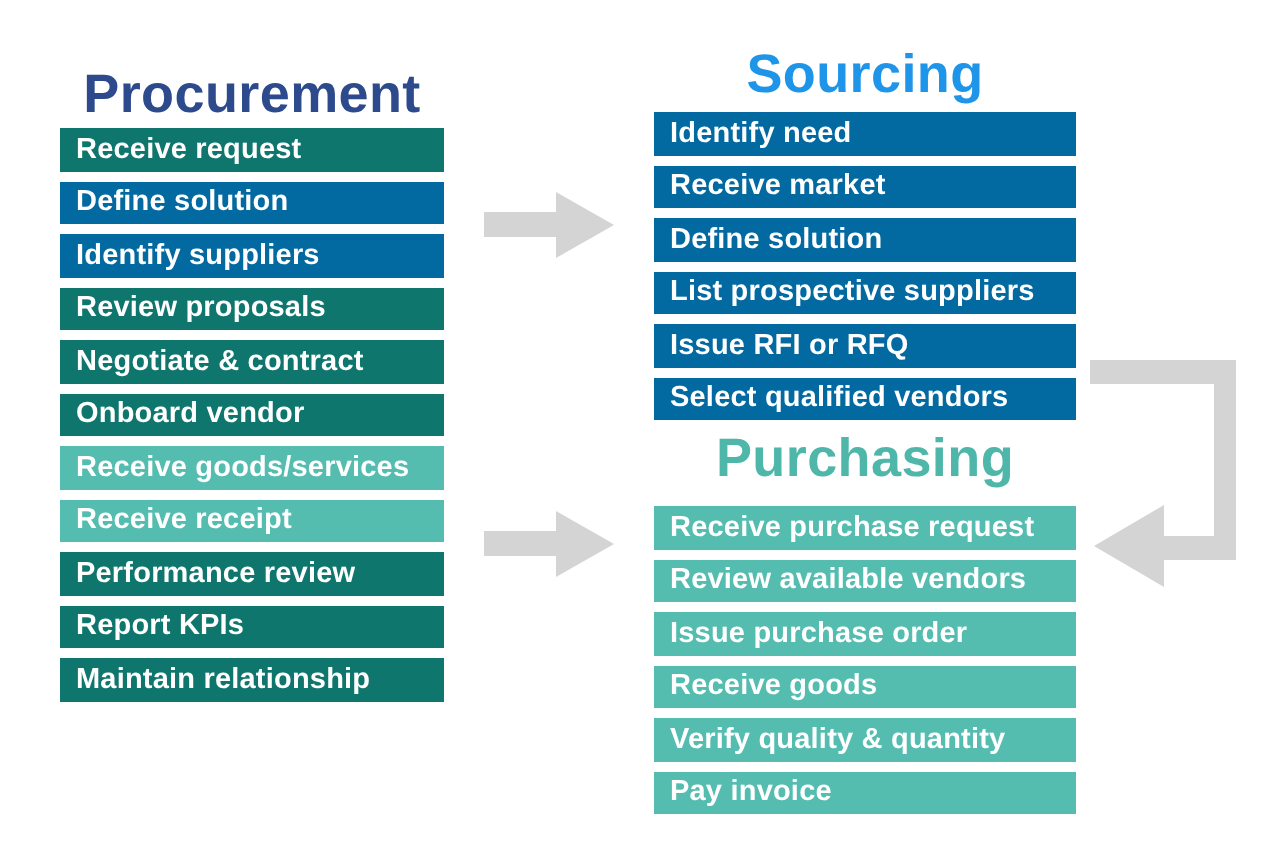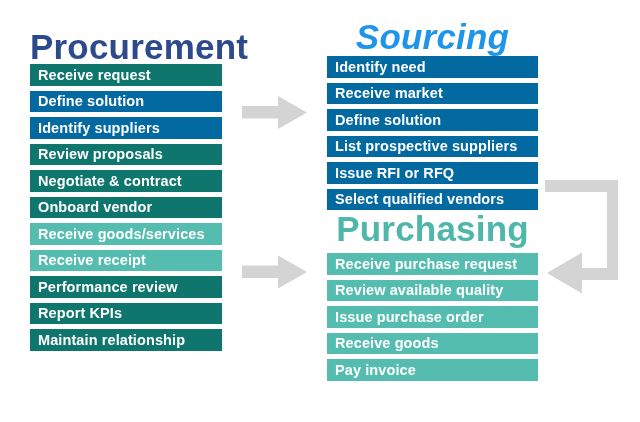--- a/index.html
+++ b/index.html
@@ -20,28 +20,28 @@
     display: flex;
     flex-direction: column;
   }
   #sec-procurement { left: 30px; top: 32px; width: 192px; }
   #sec-sourcing    { left: 327px; top: 22px; width: 211px; }
   #sec-purchasing  { left: 327px; top: 214px; width: 211px; }
 
   .section-title {
     margin: 0;
     text-align: center;
-    font-size: 35px;
+    font-size: 27px;
     line-height: 30px;
     font-weight: bold;
     letter-spacing: 0.2px;
     white-space: nowrap;
   }
   #sec-procurement .section-title { color: #2d4a8c; margin-bottom: 2px; }
-  #sec-sourcing    .section-title { color: #1e95e8; margin-bottom: 4px; font-style: italic; }
+  #sec-sourcing    .section-title { color: #1e95e8; margin-bottom: 4px; }
   #sec-purchasing  .section-title { color: #4fb6aa; margin-bottom: 9px; }
 
   .bars {
     display: flex;
     flex-direction: column;
     gap: 5px;
   }
   .bar {
     height: 21.5px;
     display: flex;
@@ -102,20 +102,21 @@
       <div class="bar" data-color="bright_blue">List prospective suppliers</div>
       <div class="bar" data-color="bright_blue">Issue RFI or RFQ</div>
       <div class="bar" data-color="bright_blue">Select qualified vendors</div>
     </div>
   </div>
 
   <div class="section" id="sec-purchasing">
     <h2 class="section-title">Purchasing</h2>
     <div class="bars">
       <div class="bar" data-color="teal">Receive purchase request</div>
-      <div class="bar" data-color="teal">Review available quality</div>
+      <div class="bar" data-color="teal">Review available vendors</div>
       <div class="bar" data-color="teal">Issue purchase order</div>
       <div class="bar" data-color="teal">Receive goods</div>
+      <div class="bar" data-color="teal">Verify quality &amp; quantity</div>
       <div class="bar" data-color="teal">Pay invoice</div>
     </div>
   </div>
 
 </div>
 
 </body></html>

